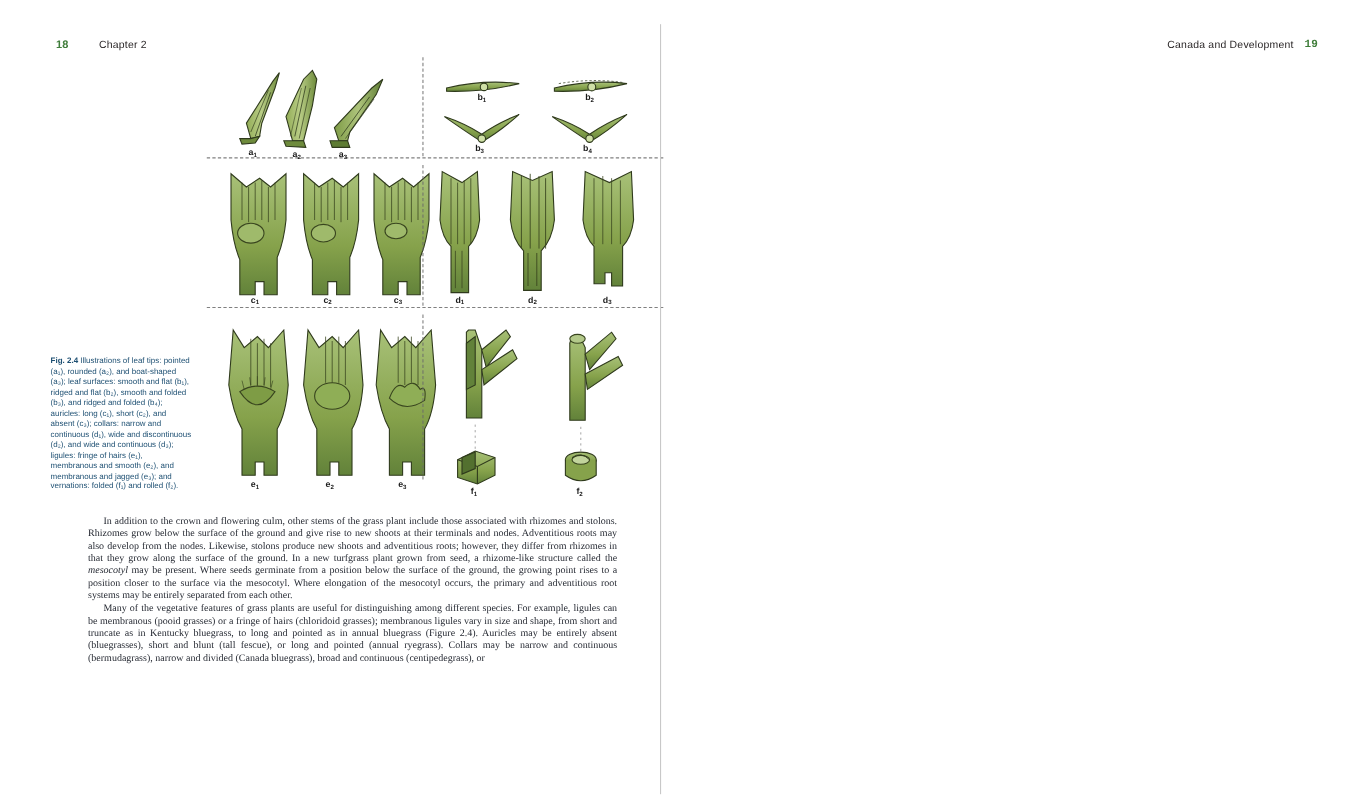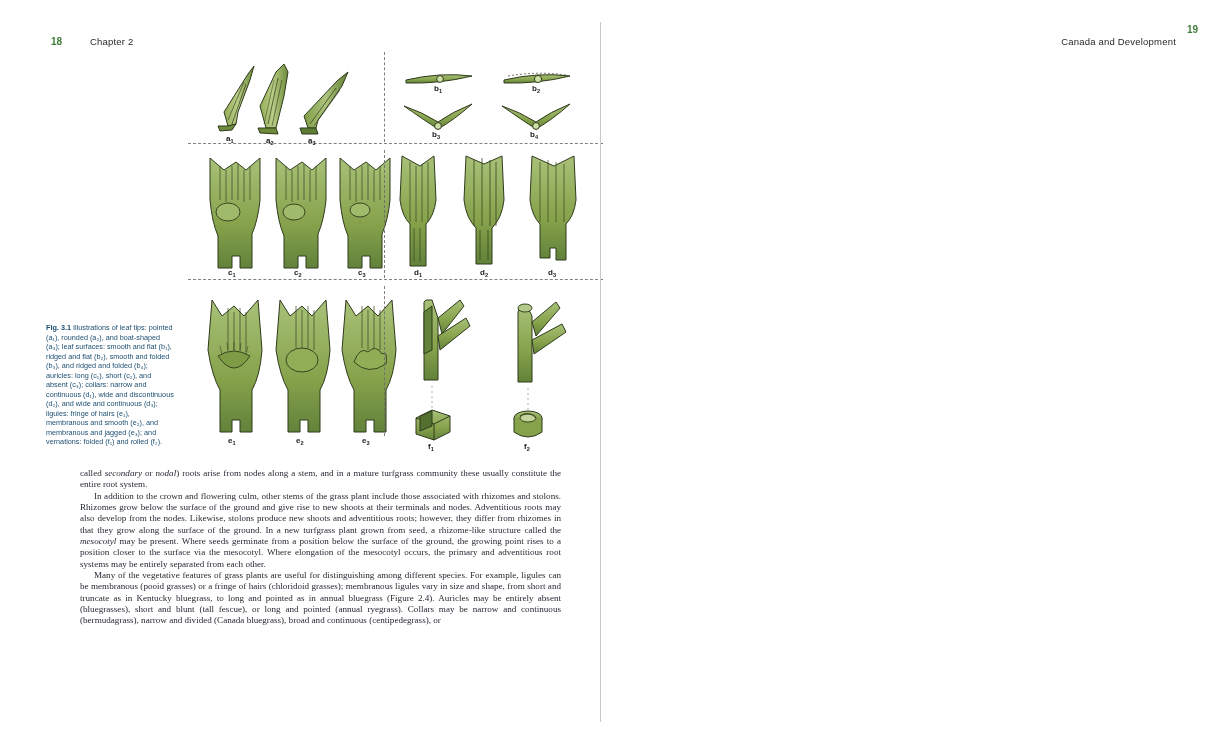--- a/index.html
+++ b/index.html
@@ -16,21 +16,21 @@
   .page-right{width:624px;}
   .gutter{position:absolute;left:600px;top:22px;width:1px;height:700px;background:#c8c8c8;}
 
   
   .runhead{position:absolute;top:36px;font-family:"Liberation Sans",sans-serif;
            font-weight:normal;font-size:9.5px;color:#231f20;letter-spacing:.2px;}
   .folio{font-family:"Liberation Sans",sans-serif;font-weight:bold;font-size:10px;color:#3f7d3a;}
   .rh-left-folio{position:absolute;left:31px;top:36px;}
   .rh-left-title{left:70px;}
   .rh-right-title{right:48px;}
-  .rh-right-folio{position:absolute;right:26px;top:24px;}
+  .rh-right-folio{position:absolute;right:26px;top:36px;font-family:Liberation Mono, monospace;}
 
   
   .body{
     font-family:"Liberation Serif",serif;
     font-size:9.1px;line-height:11.35px;color:#262a33;
     text-align:justify;text-justify:inter-word;
     hyphens:none;
   }
   .body p{margin:0;text-indent:14px;}
   .body p.noindent{text-indent:0;}
@@ -284,26 +284,25 @@
       <div class="lbl" style="left:292px;top:218px;">d<span class="sb">2</span></div>
       <div class="lbl" style="left:360px;top:218px;">d<span class="sb">3</span></div>
       <div class="lbl" style="left:40px;top:386px;">e<span class="sb">1</span></div>
       <div class="lbl" style="left:108px;top:386px;">e<span class="sb">2</span></div>
       <div class="lbl" style="left:174px;top:386px;">e<span class="sb">3</span></div>
       <div class="lbl" style="left:240px;top:392px;">f<span class="sb">1</span></div>
       <div class="lbl" style="left:336px;top:392px;">f<span class="sb">2</span></div>
     </div>
 
     <div class="cap-24">
-      <b>Fig. 3.1</b>
+      <b>Fig. 2.4</b>
       <span>Illustrations of leaf tips: pointed (a₁), rounded (a₂), and boat-shaped (a₃); leaf surfaces: smooth and flat (b₁), ridged and flat (b₂), smooth and folded (b₃), and ridged and folded (b₄); auricles: long (c₁), short (c₂), and absent (c₃); collars: narrow and continuous (d₁), wide and discontinuous (d₂), and wide and continuous (d₃); ligules: fringe of hairs (e₁), membranous and smooth (e₂), and membranous and jagged (e₃); and vernations: folded (f₁) and rolled (f₂).</span>
     </div>
 
     <div class="body left-body">
-        <p class="noindent"><span>called </span><span class="it">secondary</span><span> or </span><span class="it">nodal</span><span>) roots arise from nodes along a stem, and in a mature turfgrass community these usually constitute the entire root system.</span></p>
         <p><span>In addition to the crown and flowering culm, other stems of the grass plant include those associated with rhizomes and stolons. Rhizomes grow below the surface of the ground and give rise to new shoots at their terminals and nodes. Adventitious roots may also develop from the nodes. Likewise, stolons produce new shoots and adventitious roots; however, they differ from rhizomes in that they grow along the surface of the ground. In a new turfgrass plant grown from seed, a rhizome-like structure called the </span><span class="it">mesocotyl</span><span> may be present. Where seeds germinate from a position below the surface of the ground, the growing point rises to a position closer to the surface via the mesocotyl. Where elongation of the mesocotyl occurs, the primary and adventitious root systems may be entirely separated from each other.</span></p>
         <p><span>Many of the vegetative features of grass plants are useful for distinguishing among different species. For example, ligules can be membranous (pooid grasses) or a fringe of hairs (chloridoid grasses); membranous ligules vary in size and shape, from short and truncate as in Kentucky bluegrass, to long and pointed as in annual bluegrass (Figure 2.4). Auricles may be entirely absent (bluegrasses), short and blunt (tall fescue), or long and pointed (annual ryegrass). Collars may be narrow and continuous (bermudagrass), narrow and divided (Canada bluegrass), broad and continuous (centipedegrass), or</span></p>
       </div>
   </div>
 
   <div class="gutter"></div>
 
   <div class="page page-right">
 
     <div class="runhead rh-right-title">Canada and Development</div>

